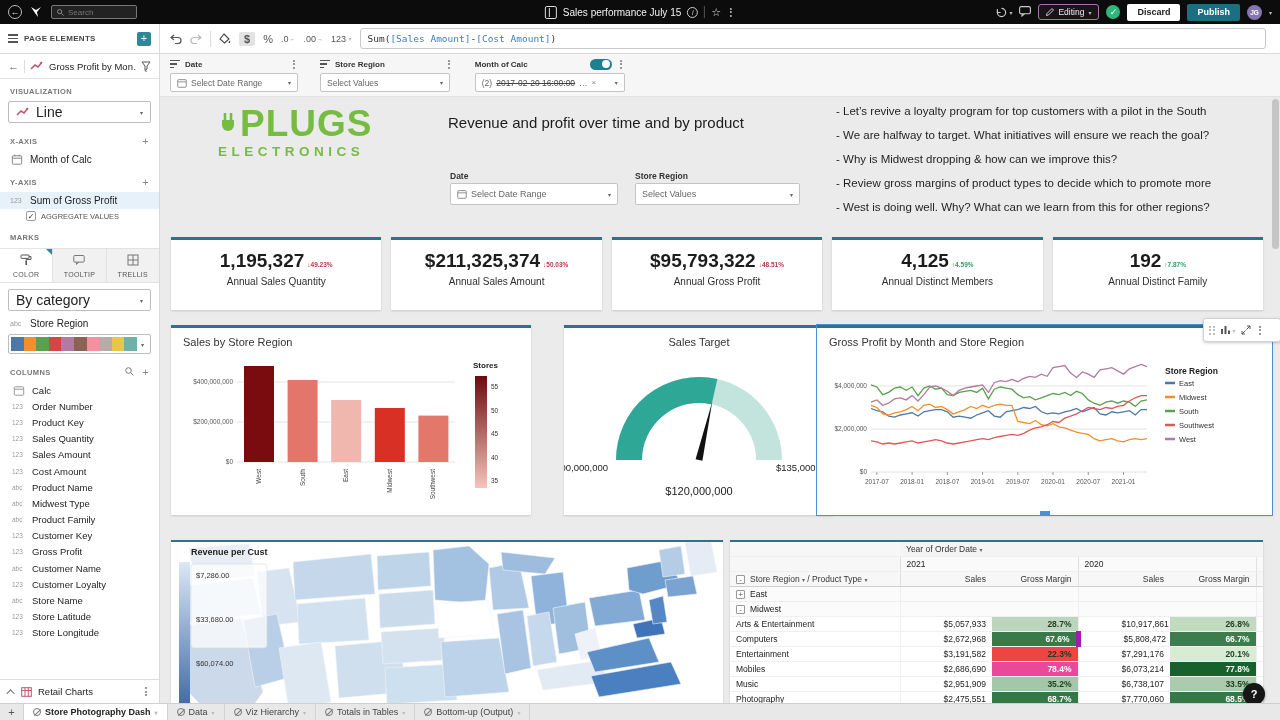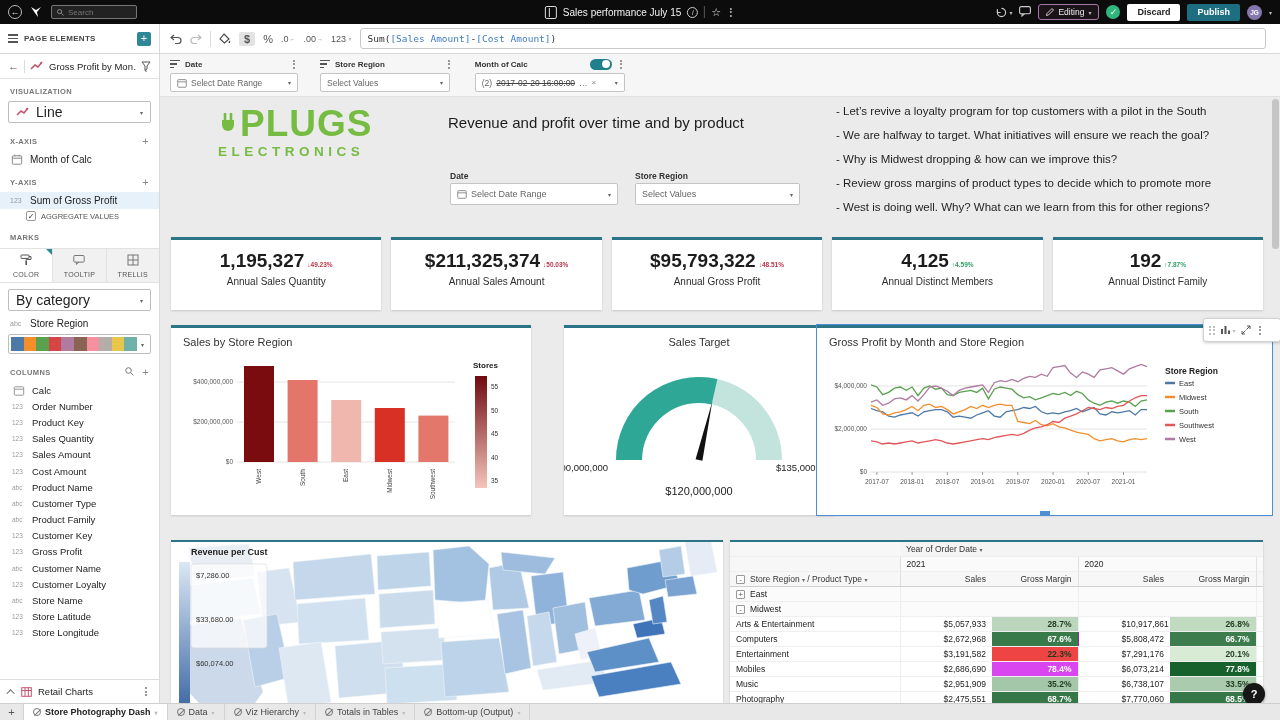--- a/index.html
+++ b/index.html
@@ -396,21 +396,21 @@
         <div class="col-item">
           <span class="tag">123</span>
           <span class="nm">Cost Amount</span>
         </div>
         <div class="col-item">
           <span class="tag">abc</span>
           <span class="nm">Product Name</span>
         </div>
         <div class="col-item">
           <span class="tag">abc</span>
-          <span class="nm">Customer Type</span>
+          <span class="nm">Midwest Type</span>
         </div>
         <div class="col-item">
           <span class="tag">abc</span>
           <span class="nm">Product Family</span>
         </div>
         <div class="col-item">
           <span class="tag">123</span>
           <span class="nm">Customer Key</span>
         </div>
         <div class="col-item">
@@ -840,36 +840,36 @@
                   <td class="num" style="border-left:1px solid #eee;">$5,057,933</td>
                   <td class="num" style="background:rgb(187,214,188);color:#1d3b1d;font-weight:bold;">28.7%</td>
                   <td class="num" style="border-left:1px solid #eee;">$10,917,861</td>
                   <td class="num" style="background:rgb(193,219,193);color:#1d3b1d;font-weight:bold;">26.8%</td>
                   <td class="num" style="border-left:1px solid #eee;">$18,706,742</td>
                 </tr>
                 <tr>
                   <td class="indent">Computers</td>
                   <td class="num" style="border-left:1px solid #eee;">$2,672,968</td>
                   <td class="num" style="background:rgb(57,122,74);color:#fff;font-weight:bold;">67.6%</td>
-                  <td class="num" style="border-left:1px solid #a21caf;">$5,808,472</td>
+                  <td class="num" style="border-left:5px solid #a21caf;">$5,808,472</td>
                   <td class="num" style="background:rgb(60,124,77);color:#fff;font-weight:bold;">66.7%</td>
                   <td class="num" style="border-left:1px solid #eee;">$9,470,909</td>
                 </tr>
                 <tr>
                   <td class="indent">Entertainment</td>
                   <td class="num" style="border-left:1px solid #eee;">$3,191,582</td>
                   <td class="num" style="background:#ef4444;color:#1d3b1d;font-weight:bold;">22.3%</td>
                   <td class="num" style="border-left:1px solid #eee;">$7,291,176</td>
                   <td class="num" style="background:rgb(216,235,213);color:#1d3b1d;font-weight:bold;">20.1%</td>
                   <td class="num" style="border-left:1px solid #eee;">$11,330,507</td>
                 </tr>
                 <tr>
                   <td class="indent">Mobiles</td>
                   <td class="num" style="border-left:1px solid #eee;">$2,686,690</td>
-                  <td class="num" style="background:#d946ef;color:#fff;font-weight:bold;">78.4%</td>
+                  <td class="num" style="background:#ec4899;color:#fff;font-weight:bold;">78.4%</td>
                   <td class="num" style="border-left:1px solid #eee;">$6,073,214</td>
                   <td class="num" style="background:rgb(22,97,44);color:#fff;font-weight:bold;">77.8%</td>
                   <td class="num" style="border-left:1px solid #eee;">$9,474,087</td>
                 </tr>
                 <tr>
                   <td class="indent">Music</td>
                   <td class="num" style="border-left:1px solid #eee;">$2,951,909</td>
                   <td class="num" style="background:rgb(165,199,169);color:#1d3b1d;font-weight:bold;">35.2%</td>
                   <td class="num" style="border-left:1px solid #eee;">$6,738,107</td>
                   <td class="num" style="background:rgb(171,203,174);color:#1d3b1d;font-weight:bold;">33.5%</td>

